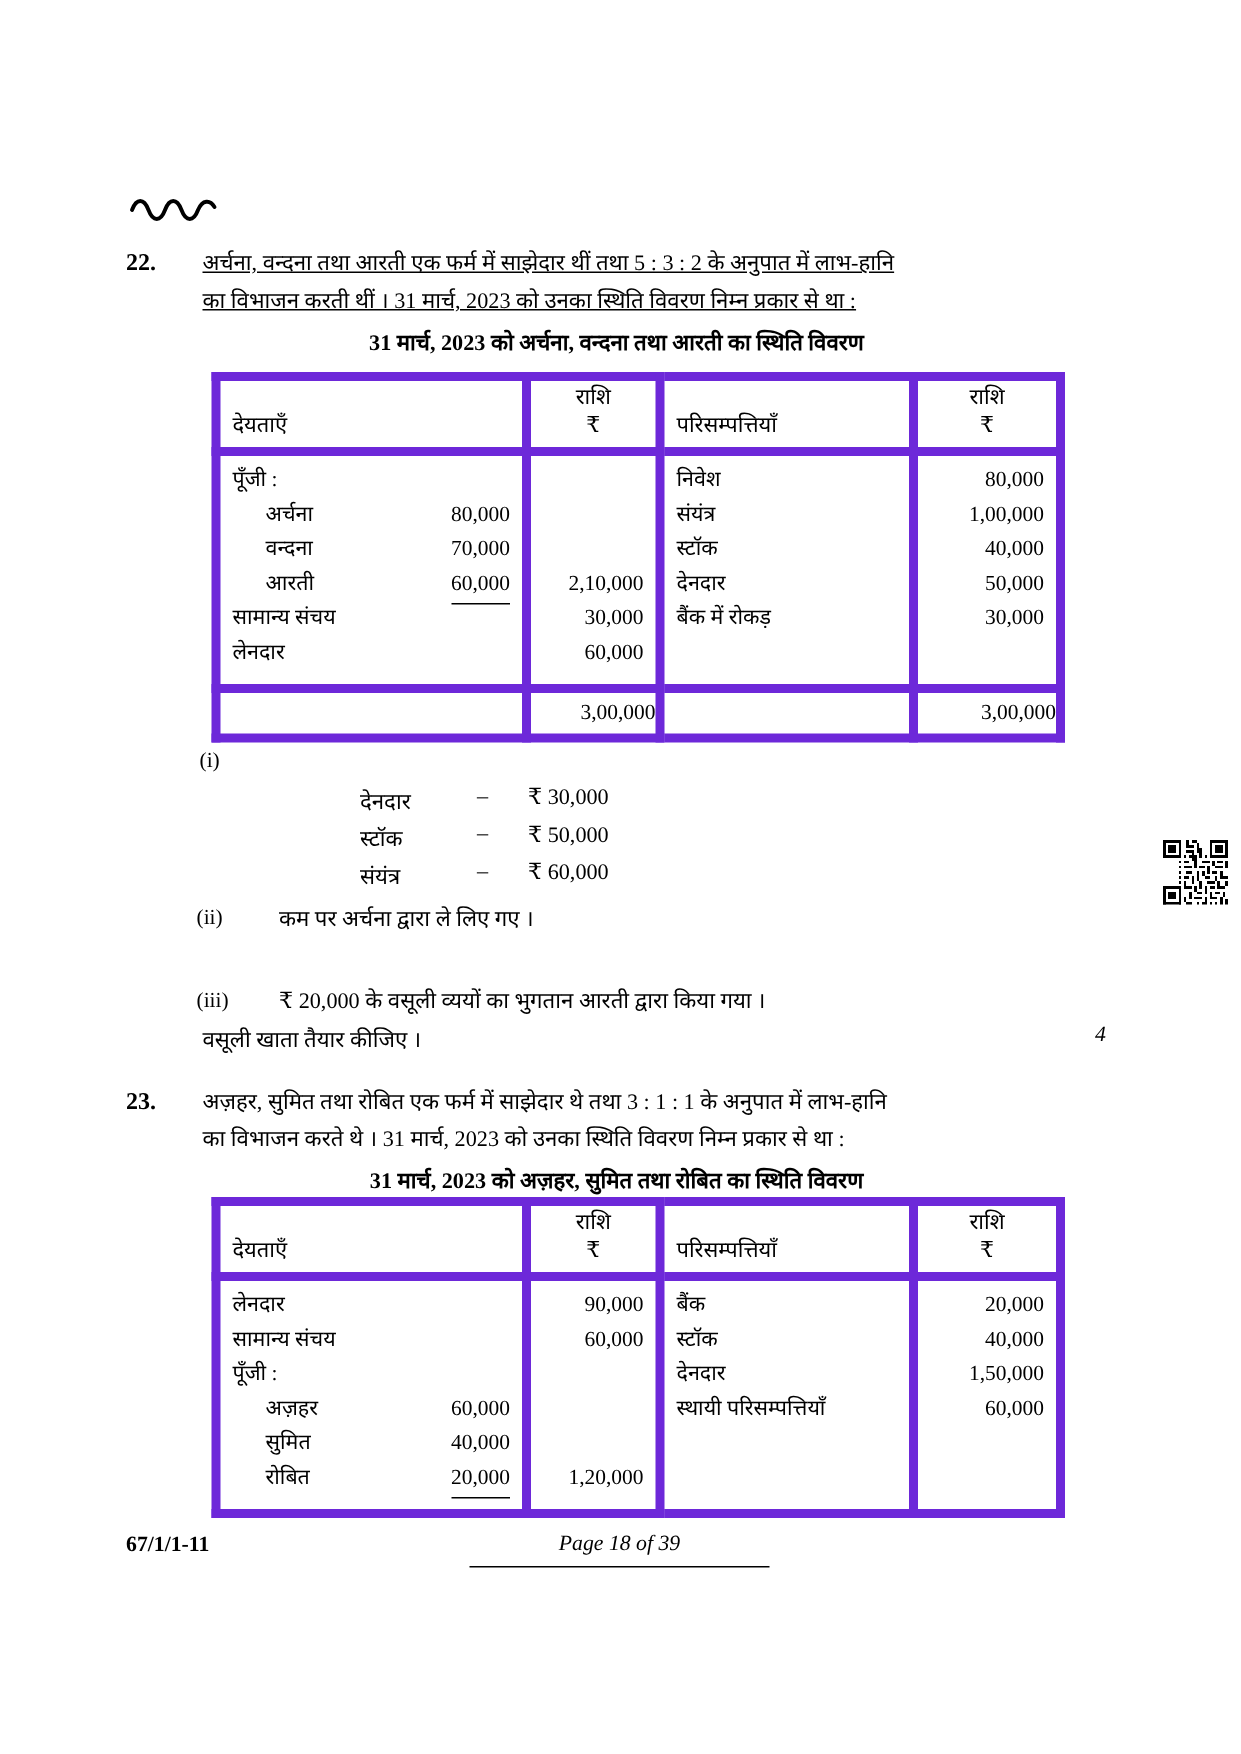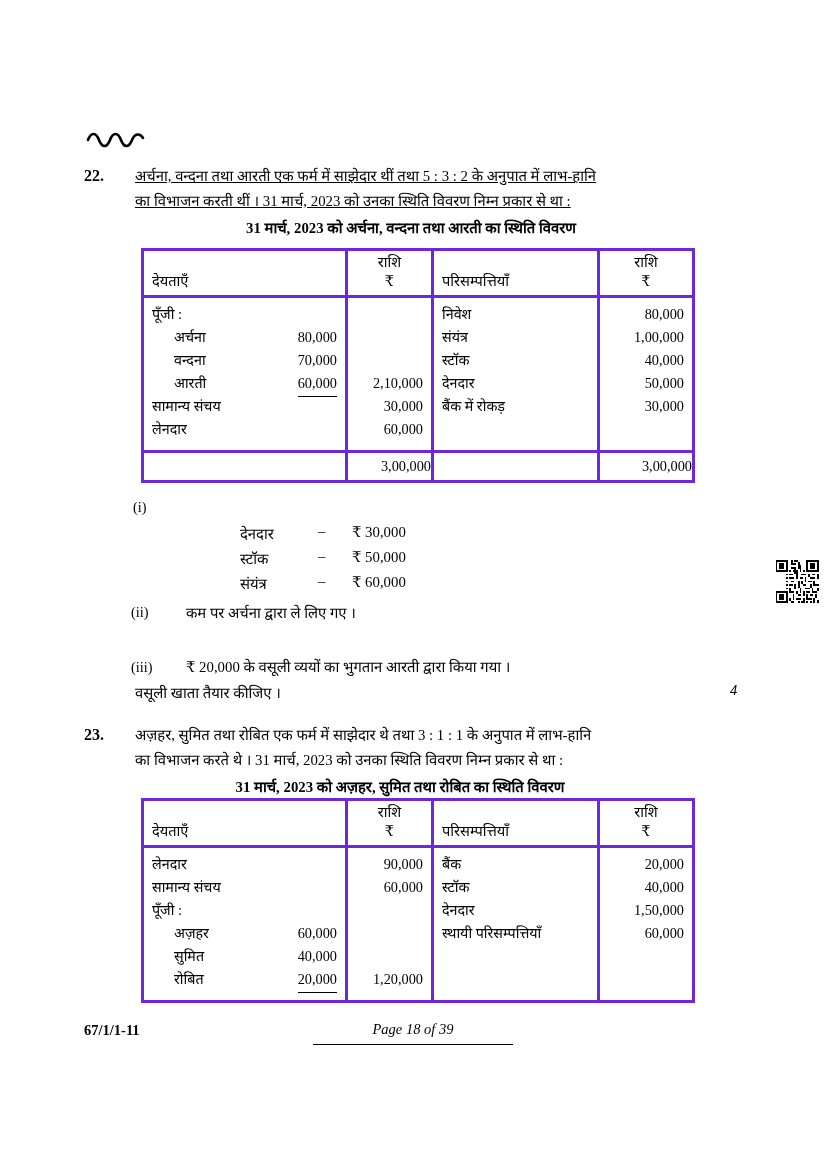--- a/index.html
+++ b/index.html
@@ -54,21 +54,21 @@
   }
 
   
   .bs {
     position: absolute;
     border-collapse: collapse;
     table-layout: fixed;
     font-size: 14.3px;
   }
   .bs td {
-    border: 3px solid #6d28d9;
+    border: 6px solid #6d28d9;
     vertical-align: top;
     padding: 0;
   }
   .bs .c1 { width: 201px; }
   .bs .c2 { width:  83px; }
   .bs .c3 { width: 163px; }
   .bs .c4 { width:  92px; }
 
   .hcell {
     height: 44px;
@@ -414,21 +414,21 @@
     </svg>
   </div>
 
   <div class="qnum" style="left:84px; top:726px;">23.</div>
 
   <div class="qbody" style="left:135px; top:723px;">
     <span class="ln">अज़हर, सुमित तथा रोबित एक फर्म में साझेदार थे तथा 3 : 1 : 1 के अनुपात में लाभ-हानि</span>
     <span class="ln">का विभाजन करते थे ।  31 मार्च, 2023 को उनका स्थिति विवरण निम्न प्रकार से था :</span>
   </div>
 
-  <div class="center-title" style="left:130px; top:776px; width:540px;text-align:center;">31 मार्च, 2023 को अज़हर, सुमित तथा रोबित का स्थिति विवरण</div>
+  <div class="center-title" style="left:141px; top:776px; width:540px;text-align:center;">31 मार्च, 2023 को अज़हर, सुमित तथा रोबित का स्थिति विवरण</div>
 
   <table class="bs" style="left:141px; top:798px;">
     <tbody>
         <tr>
       <td class="c1 hcell">
         <span class="lbl">देयताएँ</span>
       </td>
       <td class="c2 hcell">
         <span class="amt">
           <span>राशि</span><br>

